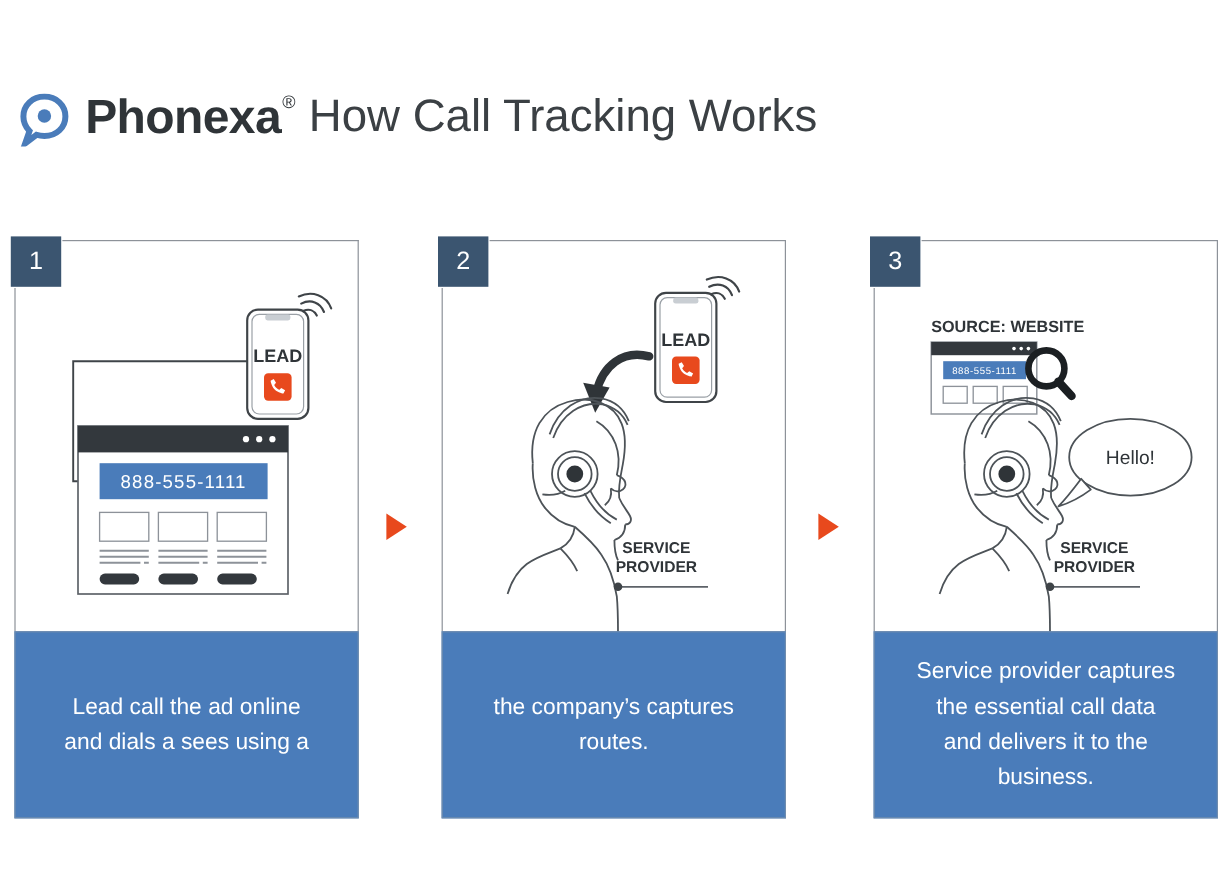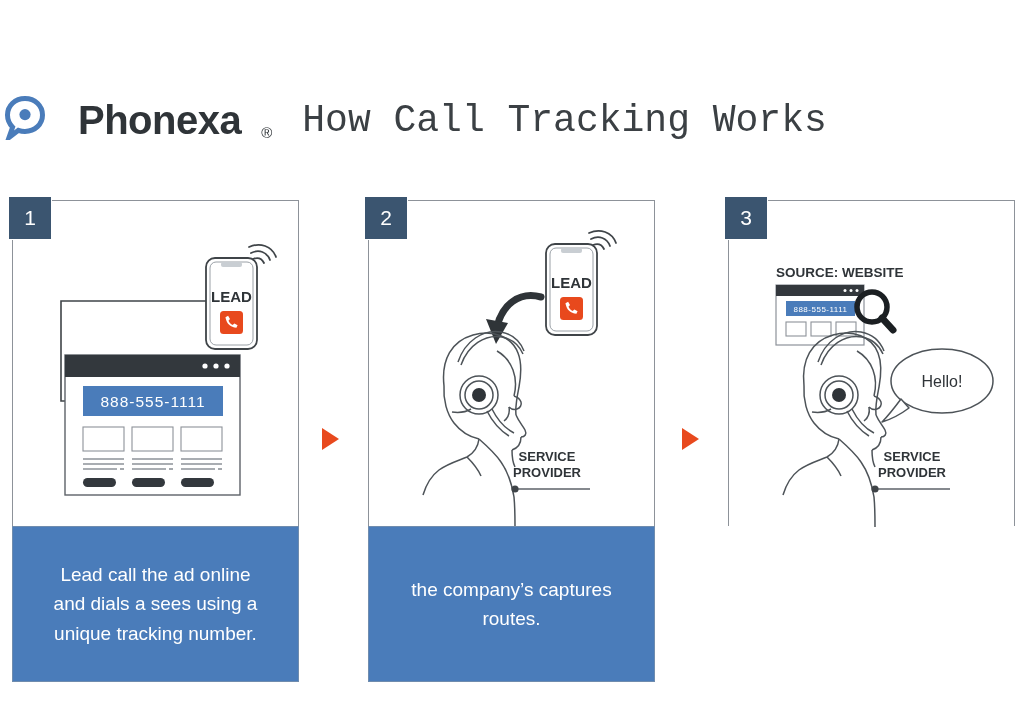--- a/index.html
+++ b/index.html
@@ -11,26 +11,25 @@
     height: 727px;
     background: #ffffff;
     font-family: "Liberation Sans", sans-serif;
     overflow: hidden;
     position: relative;
   }
 
   
   #header {
     position: absolute;
-    left: 4px;
+    left: 16px;
     top: 78px;
     height: 62px;
     display: flex;
-    align-items: flex-end;
-    gap: 19px;
+    align-items: flex-start;
   }
   #logo-mark {
     width: 42px;
     height: 44px;
     flex: 0 0 auto;
     margin-right: 13px;
   }
   #brand-name {
     font-size: 40px;
     font-weight: bold;
@@ -45,21 +44,20 @@
     line-height: 1;
     margin-left: 1px;
     margin-right: 11px;
   }
   #header-title {
     font-size: 38px;
     font-weight: 300;
     color: #3b4044;
     letter-spacing: 0px;
     line-height: 1;
-    font-family: Liberation Mono, monospace;
   }
 
   
   .panel {
     position: absolute;
     top: 200px;
     width: 287px;
     height: 482px;
   }
   #panel-1 { left: 12px; }
@@ -209,21 +207,20 @@
         <rect x="119" y="277" width="33" height="9" rx="4.5" ry="4.5"></rect>
         <rect x="168" y="277" width="33" height="9" rx="4.5" ry="4.5"></rect>
       </g>
     </svg>
     <div class="panel-number">1</div>
   </div>
   <div class="panel-caption">
     <div>
       <span>Lead call the ad online</span>
       <span>and dials a sees using a</span>
-      <span>unique tracking number.</span>
     </div>
   </div>
 </div>
 
 <div class="step-arrow" id="step-arrow-1"></div>
 
 <div class="panel" id="panel-2">
   <div class="panel-art">
     <svg class="panel-svg" viewBox="0 0 287 326">
 
@@ -351,13 +348,21 @@
         <text x="213" y="186" text-anchor="middle" font-family="Liberation Sans, sans-serif" font-size="16" fill="#2f3438">Hello!</text>
       </g>
 
       <line x1="145" y1="288" x2="221" y2="288" stroke="#5d6268" stroke-width="1.4"></line>
       <circle cx="146" cy="288" r="3.6" fill="#3f4448"></circle>
       <text x="183" y="260" text-anchor="middle" font-family="Liberation Sans, sans-serif" font-size="13" font-weight="bold" fill="#2f3438">SERVICE</text>
       <text x="183" y="276" text-anchor="middle" font-family="Liberation Sans, sans-serif" font-size="13" font-weight="bold" fill="#2f3438">PROVIDER</text>
     </svg>
     <div class="panel-number">3</div>
   </div>
+  <div class="panel-caption">
+    <div>
+      <span>Service provider captures</span>
+      <span>the essential call data</span>
+      <span>and delivers it to the</span>
+      <span>business.</span>
+    </div>
+  </div>
 </div>
 
 </body></html>

